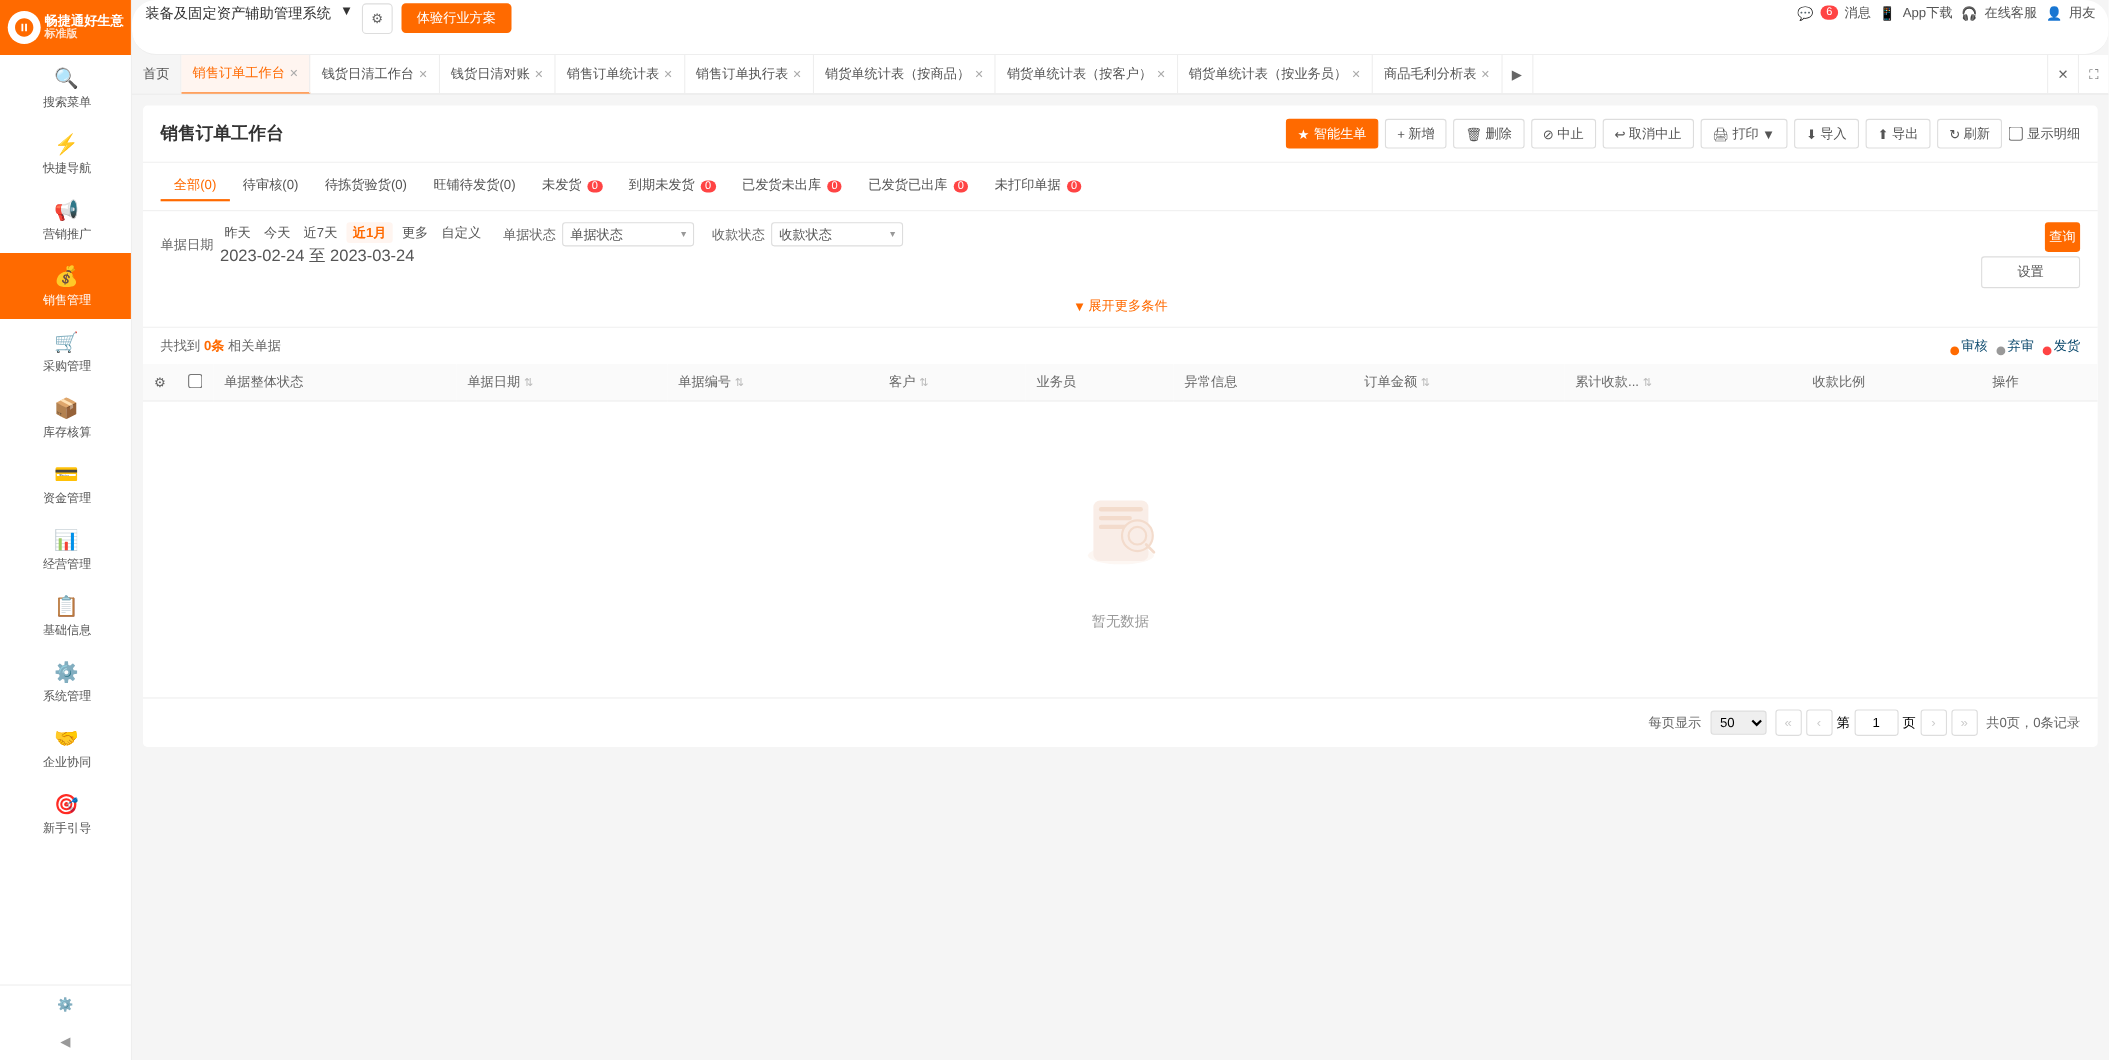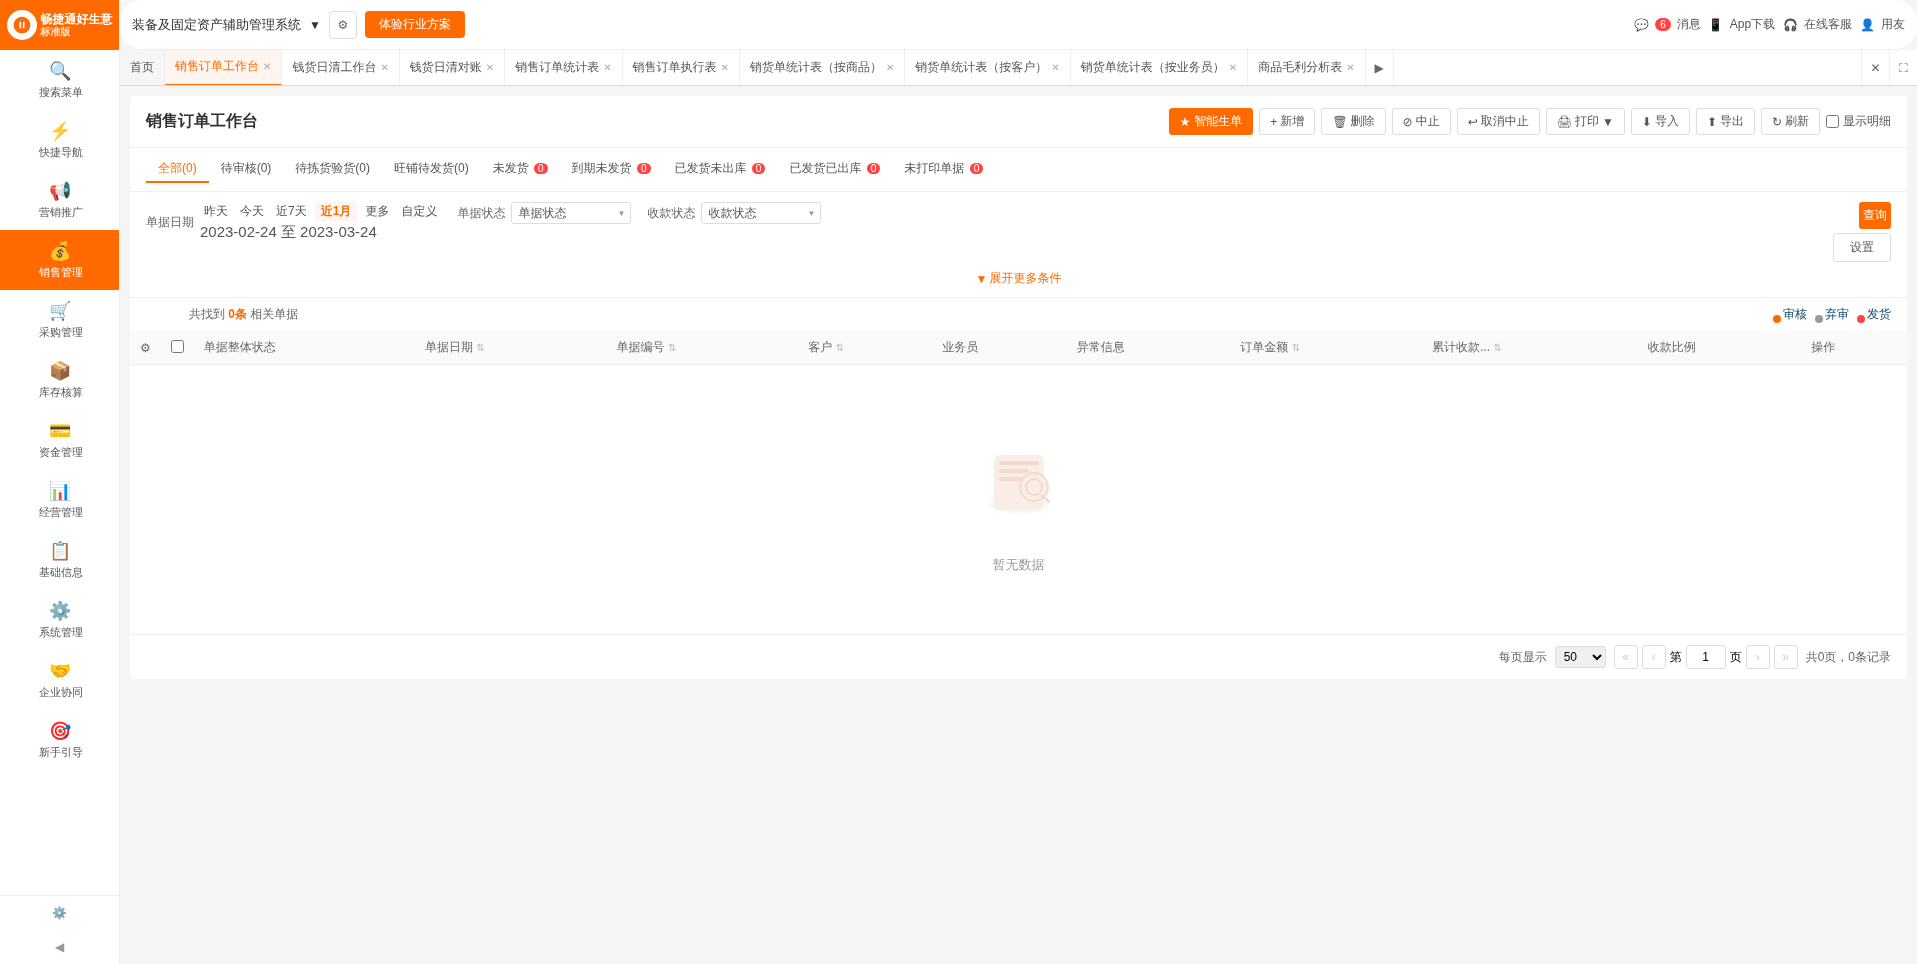--- a/index.html
+++ b/index.html
@@ -14,21 +14,21 @@
     .sidebar-item.active { background: #ff6a00; color: white; border-left-color: #ff6a00; }
     .sidebar-item .icon { font-size: 18px; margin-bottom: 3px; }
     .sidebar-item .label { font-size: 11px; }
     .sidebar-bottom { margin-top: auto; display: flex; flex-direction: column; border-top: 1px solid #eee; }
     .sidebar-bottom-item { display: flex; align-items: center; justify-content: center; padding: 10px; color: #999; cursor: pointer; }
 
     
     .main { flex: 1; display: flex; flex-direction: column; overflow: hidden; }
 
     
-    .topbar { height: 50px; background: #fff; border-bottom: 1px solid #eee; display: flex; align-items: center; padding: 3px 12px; gap: 8px; flex-shrink: 0; border-radius: 22px; }
+    .topbar { height: 50px; background: #fff; border-bottom: 1px solid #eee; display: flex; align-items: flex-start; padding: 3px 12px; gap: 8px; flex-shrink: 0; border-radius: 22px; }
     .topbar-title { font-size: 13px; color: #333; }
     .topbar-dropdown { display: flex; align-items: center; gap: 4px; cursor: pointer; color: #333; }
     .topbar-spacer { flex: 1; }
     .topbar-btn { padding: 5px 14px; border-radius: 4px; background: #ff6a00; color: white; border: none; cursor: pointer; font-size: 12px; }
     .topbar-action { display: flex; align-items: center; gap: 6px; color: #555; cursor: pointer; font-size: 12px; }
     .topbar-action .badge { background: #ff4444; color: white; border-radius: 10px; padding: 1px 5px; font-size: 10px; }
     .topbar-gear { width: 28px; height: 28px; border: 1px solid #ddd; border-radius: 4px; display: flex; align-items: center; justify-content: center; cursor: pointer; color: #666; }
 
     
     .tabbar { height: 36px; background: #fff; border-bottom: 1px solid #ddd; display: flex; align-items: center; overflow: hidden; flex-shrink: 0; }
@@ -63,25 +63,25 @@
     .filter-label { color: #666; white-space: nowrap; }
     .date-shortcuts { display: flex; gap: 4px; }
     .date-shortcut { color: #555; cursor: pointer; padding: 1px 4px; }
     .date-shortcut.active { color: #ff6a00; background: #fff5f0; border-radius: 3px; }
     .date-value { color: #555; font-size: 15px; margin-top: 2px; }
     .filter-select { border: 1px solid #ddd; border-radius: 3px; padding: 3px 20px 3px 6px; background: white; color: #555; cursor: pointer; appearance: none; min-width: 120px; }
     .filter-select-wrap { position: relative; display: inline-block; }
     .filter-select-wrap::after { content: '▼'; position: absolute; right: 6px; top: 50%; transform: translateY(-50%); font-size: 8px; color: #999; pointer-events: none; }
     .expand-btn { color: #ff6a00; cursor: pointer; display: flex; align-items: center; gap: 2px; }
     .search-btn { padding: 5px 4px; background: #ff6a00; color: white; border: none; border-radius: 3px; cursor: pointer; }
-    .set-btn { padding: 5px 16px; background: white; color: #555; border: 1px solid #ddd; border-radius: 3px; cursor: pointer; }
+    .set-btn { padding: 5px 32px; background: white; color: #555; border: 1px solid #ddd; border-radius: 3px; cursor: pointer; }
 
     
     .table-header { padding: 8px 16px; display: flex; align-items: center; justify-content: space-between; }
-    .table-count { color: #666; margin-left: 43px; }
+    .table-count { color: #666; }
     .table-actions { display: flex; gap: 8px; }
     .table-action-btn { color: #0c4a6e; cursor: pointer; display: flex; align-items: flex-end; gap: 0; }
     .table-action-btn .dot { width: 8px; height: 8px; border-radius: 50%; display: inline-block; margin-right: 2px; }
     .dot-orange { background: #ff6a00; }
     .dot-gray { background: #999; }
     .dot-red { background: #ff4444; }
 
     table { width: 100%; border-collapse: collapse; }
     thead { background: #fafafa; }
     th { padding: 8px 10px; text-align: left; color: #666; font-weight: normal; border-bottom: 1px solid #eee; white-space: nowrap; font-size: 12px; }

